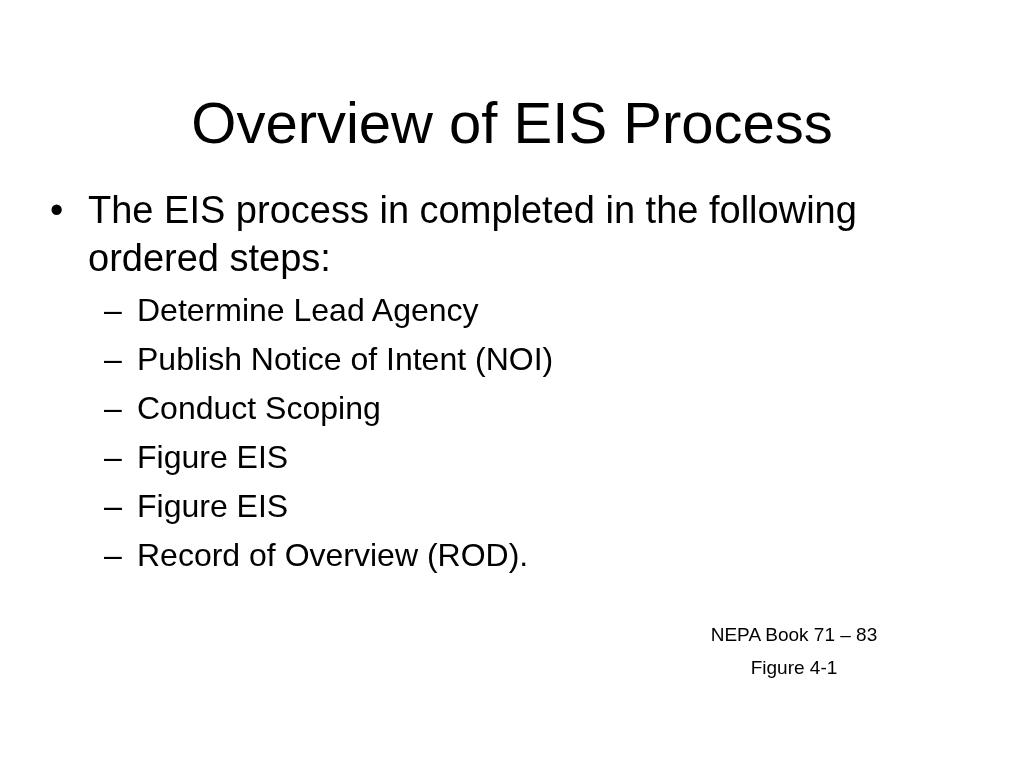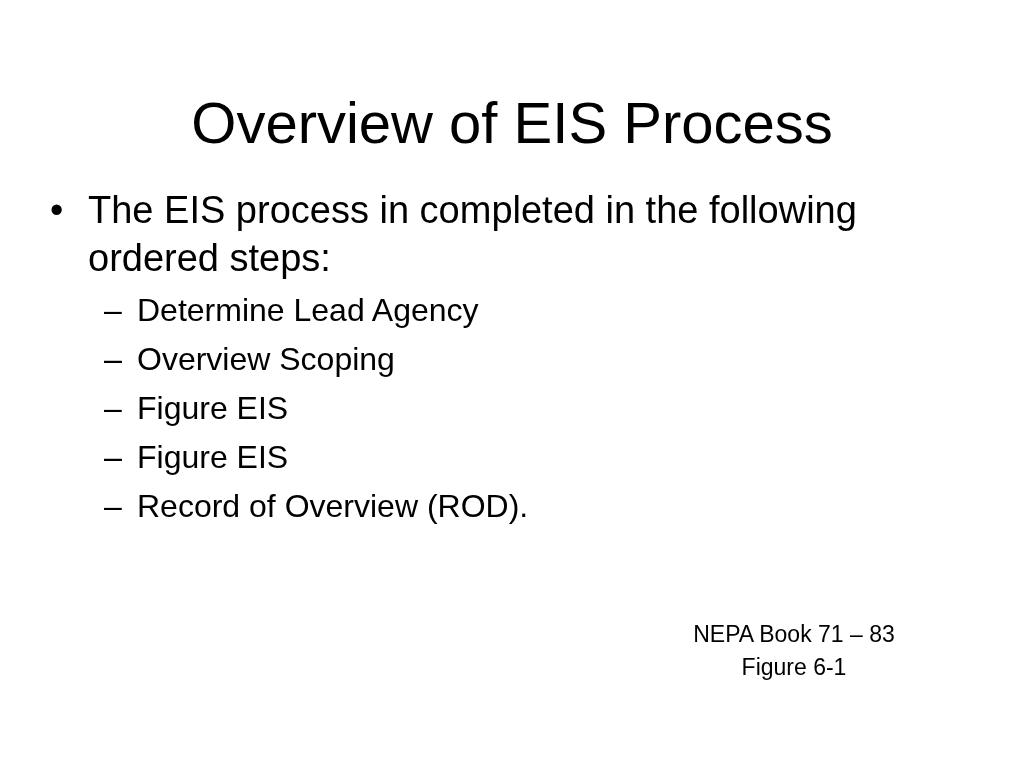--- a/index.html
+++ b/index.html
@@ -98,21 +98,21 @@
     display: inline;
   }
 
   
   .footnote {
     position: absolute;
     left: 658px;
     top: 618px;
     width: 272px;
     text-align: center;
-    font-size: 23px;
+    font-size: 19px;
     line-height: 33px;
     font-weight: 400;
     color: #000000;
     white-space: nowrap;
   }
 
   .footnote-line {
     display: block;
   }
 </style>
@@ -132,25 +132,26 @@
 
     <ul class="l2-list">
 
       <li class="l2-item">
         <span class="l2-marker">–</span>
         <span class="l2-text">Determine Lead Agency</span>
       </li>
 
       <li class="l2-item">
         <span class="l2-marker">–</span>
+        <span class="l2-text">Publish Notice of Intent (NOI)</span>
       </li>
 
       <li class="l2-item">
         <span class="l2-marker">–</span>
-        <span class="l2-text">Overview Scoping</span>
+        <span class="l2-text">Conduct Scoping</span>
       </li>
 
       <li class="l2-item">
         <span class="l2-marker">–</span>
         <span class="l2-text">Figure EIS</span>
       </li>
 
       <li class="l2-item">
         <span class="l2-marker">–</span>
       </li>
@@ -163,16 +164,16 @@
       <li class="l2-item">
         <span class="l2-marker">–</span>
         <span class="l2-text">Record of Overview (ROD).</span>
       </li>
 
     </ul>
   </div>
 
   <div class="footnote">
     <span class="footnote-line">NEPA Book 71 – 83</span>
-    <span class="footnote-line">Figure 6-1</span>
+    <span class="footnote-line">Figure 4-1</span>
   </div>
 
 </div>
 
 </body></html>

